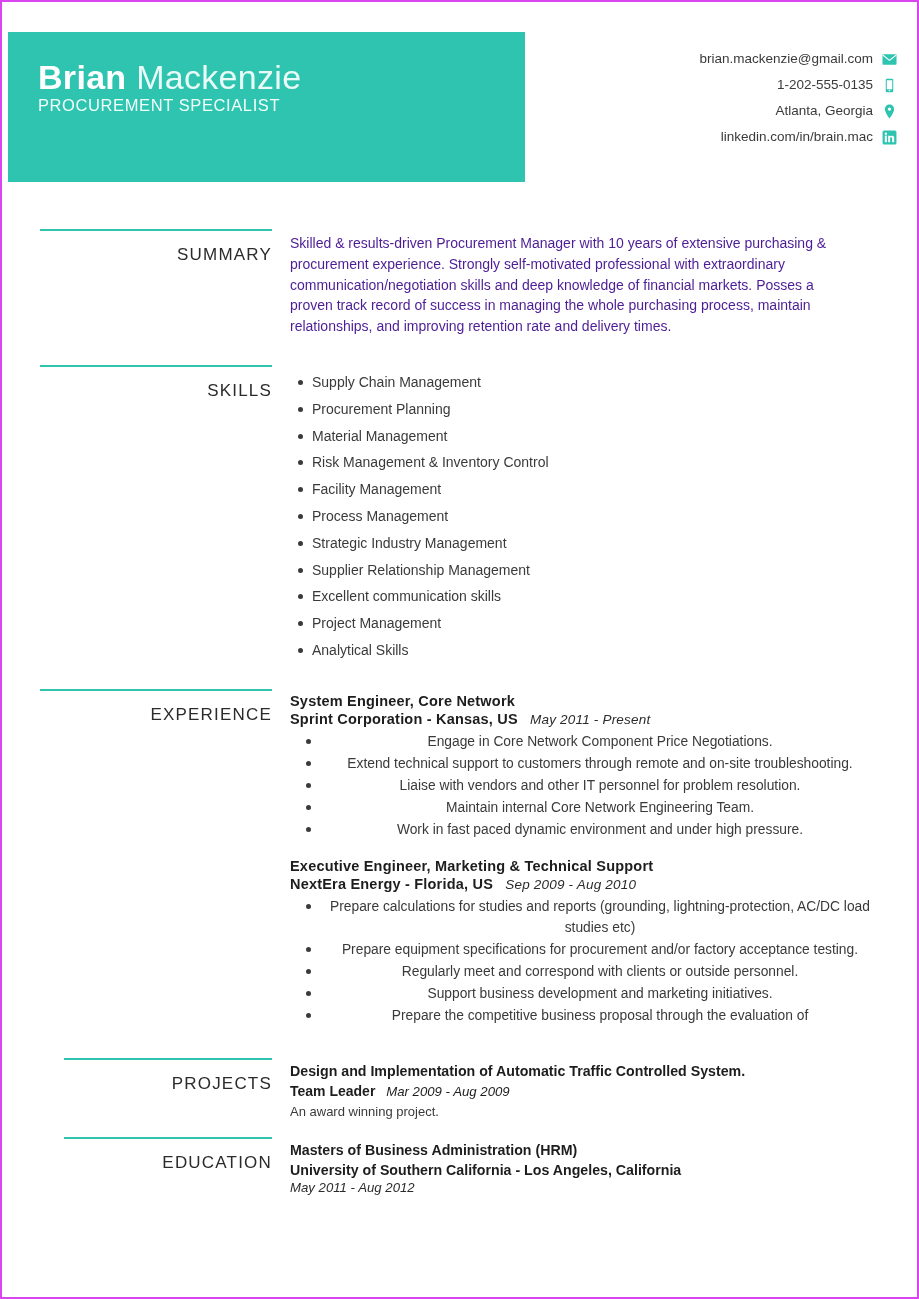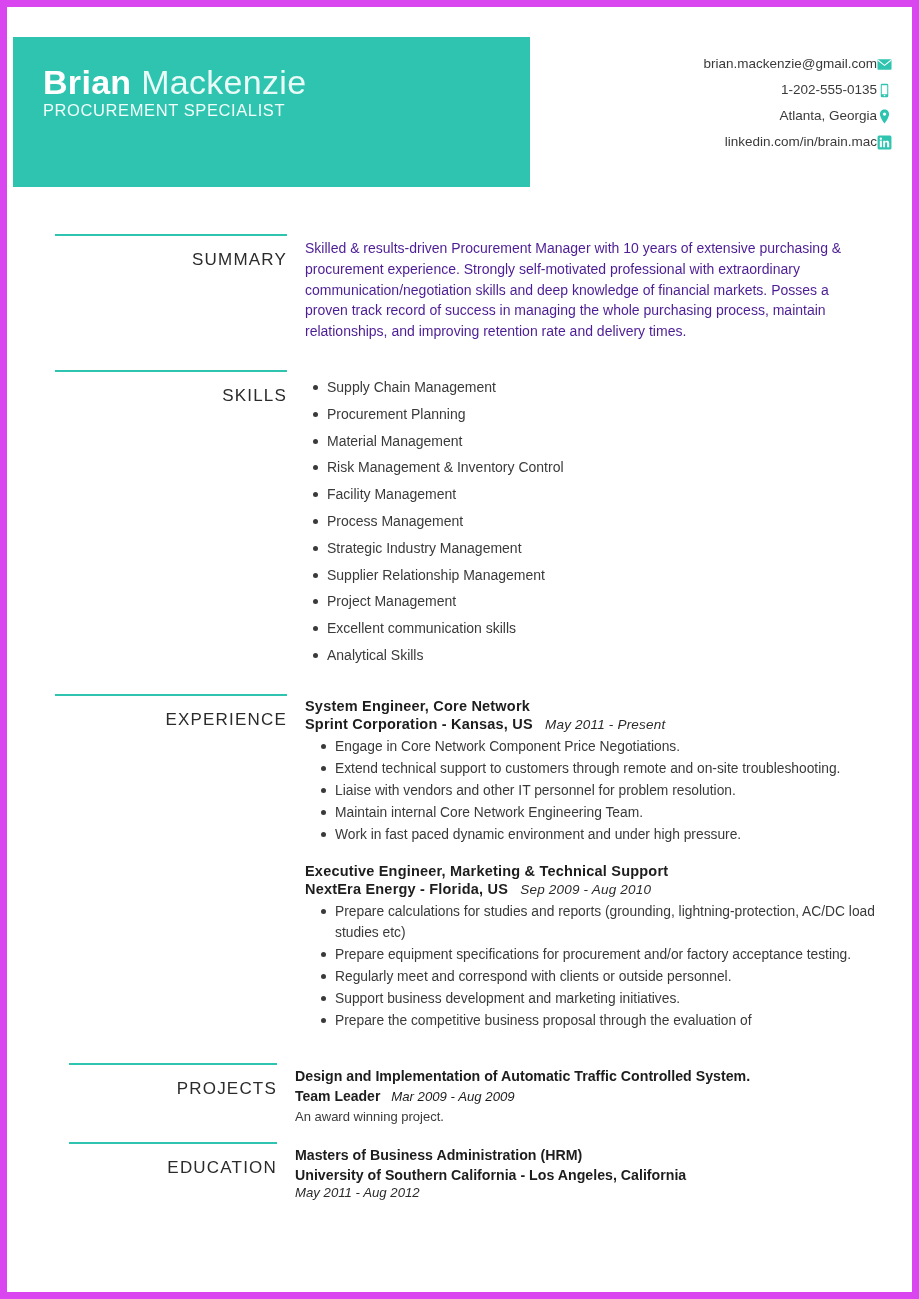--- a/index.html
+++ b/index.html
@@ -9,21 +9,21 @@
     height: 1299px;
     background: #ffffff;
     font-family: "Liberation Sans", sans-serif;
     color: #2b2b2b;
     overflow: hidden;
   }
   .page {
     position: relative;
     width: 919px;
     height: 1299px;
-    border: 7px solid #d946ef;
+    border: 2px solid #d946ef;
     background: #fff;
   }
 
   
   .header {
     position: relative;
     height: 175px;
   }
   .name-block {
     position: absolute;
@@ -55,38 +55,39 @@
     top: 44px;
     width: 420px;
     text-align: right;
     font-size: 13.5px;
     color: #3a3a3a;
   }
   .contact-row {
     display: flex;
     justify-content: flex-end;
     align-items: center;
+    gap: 9px;
     height: 26px;
   }
   .contact-row .txt { line-height: 26px; }
   .ic {
     width: 15px; height: 15px;
     display: inline-flex;
     align-items: center;
     justify-content: center;
     color: #2ec4b0;
     flex: 0 0 15px;
   }
   .ic svg { display:block; }
 
   
   .section {
     display: flex;
     align-items: flex-start;
-    padding-left: 48px;
+    padding-left: 38px;
     padding-right: 26px;
   }
   .label-col {
     width: 250px;
     flex: 0 0 250px;
     text-align: right;
     padding-right: 18px;
     position: relative;
   }
   .label-col .rule {
@@ -163,20 +164,21 @@
     padding-left: 30px;
     list-style: none;
   }
   ul.job-bullets li {
     position: relative;
     font-size: 13.8px;
     line-height: 21px;
     color: #3a3a3a;
     margin-bottom: 1px;
     max-width: 560px;
+    text-align: center;
   }
   ul.job-bullets li::before {
     content: "";
     position: absolute;
     left: -14px;
     top: 8px;
     width: 5px; height: 5px;
     border-radius: 50%;
     background: #3a3a3a;
   }
@@ -308,22 +310,22 @@
     <div class="content-col">
       <ul class="bullets">
         <li>Supply Chain Management</li>
         <li>Procurement Planning</li>
         <li>Material Management</li>
         <li>Risk Management &amp; Inventory Control</li>
         <li>Facility Management</li>
         <li>Process Management</li>
         <li>Strategic Industry Management</li>
         <li>Supplier Relationship Management</li>
+        <li>Excellent communication skills</li>
         <li>Project Management</li>
-        <li>Excellent communication skills</li>
         <li>Analytical Skills</li>
       </ul>
     </div>
   </div>
 
   <div class="section" id="sec-experience">
     <div class="label-col">
       <div class="rule"></div>
       <div class="label">EXPERIENCE</div>
     </div>

